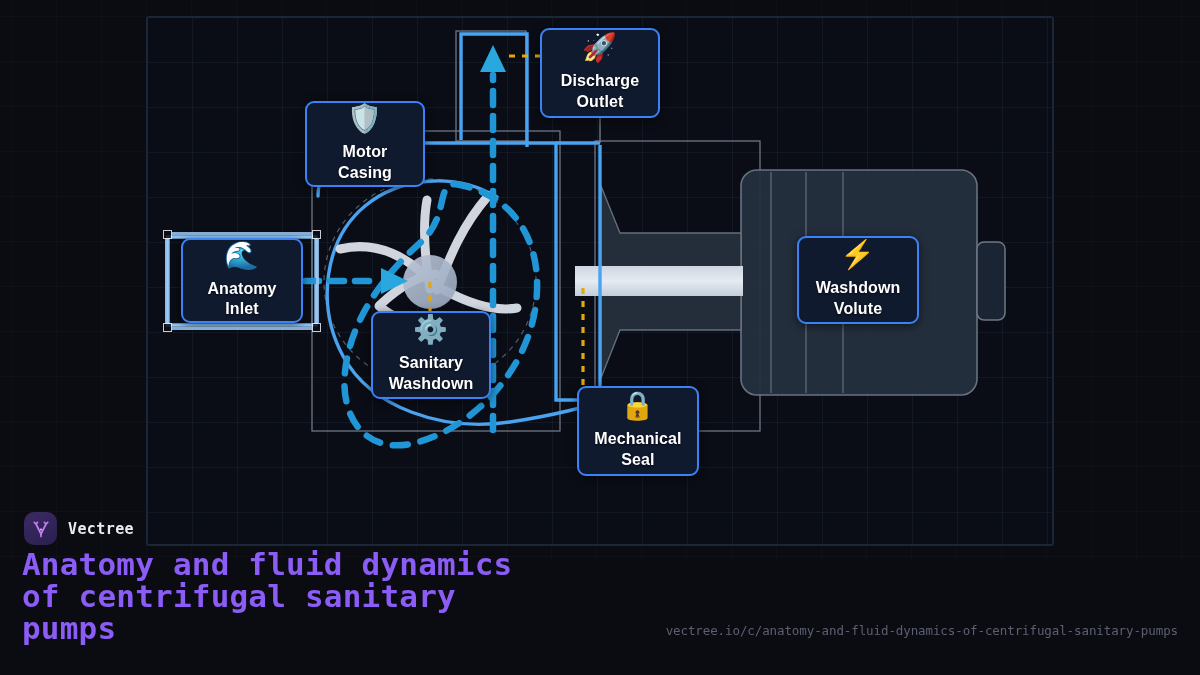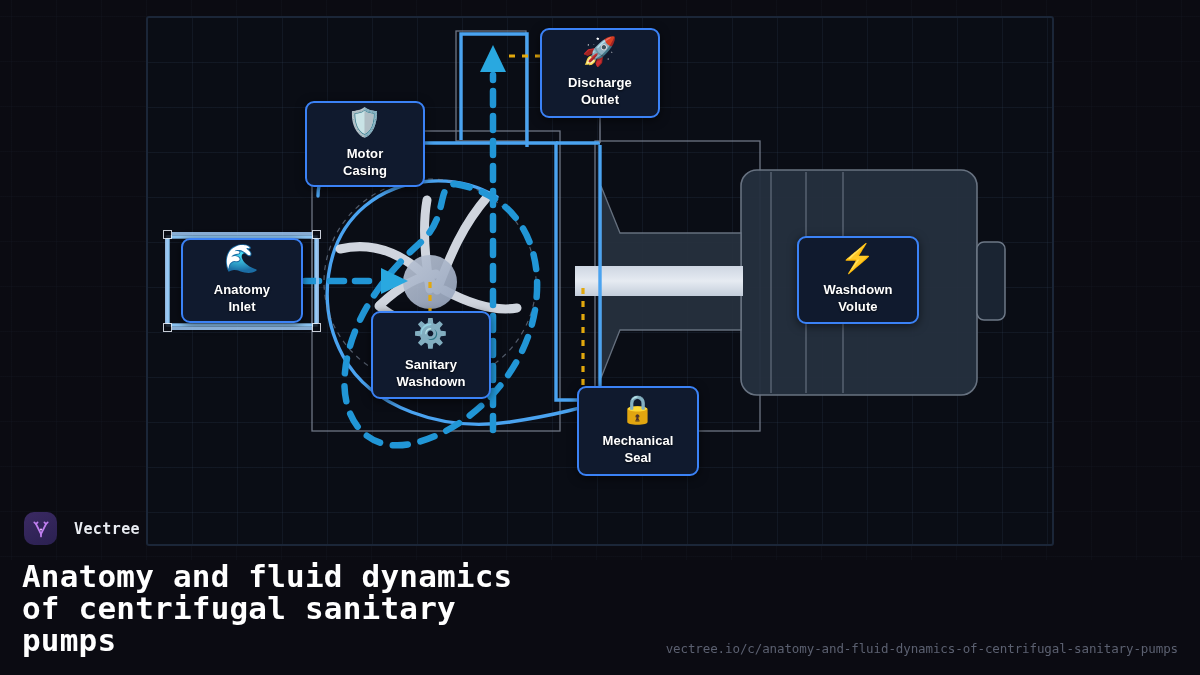--- a/index.html
+++ b/index.html
@@ -78,21 +78,21 @@
     color: #ffffff;
     box-shadow: 0 2px 10px rgba(0,0,0,0.55);
   }
   .node .emoji {
     font-size: 28px;
     line-height: 1;
     margin-bottom: 9px;
     user-select: none;
   }
   .node .nlabel {
-    font-size: 13px;
+    font-size: 16px;
     font-weight: bold;
     line-height: 1.28;
     text-align: center;
     letter-spacing: 0.1px;
     white-space: pre-line;
     text-shadow: 0 1px 2px rgba(0,0,0,0.7);
   }
 
   #node-volute    { left: 305px; top: 101px;  width: 120px; height: 86px; }
   #node-discharge { left: 540px; top: 28px;   width: 120px; height: 90px; }
@@ -122,21 +122,21 @@
     box-sizing: border-box;
   }
 
   
   #brand {
     position: absolute;
     left: 24px;
     top: 512px;
     display: flex;
     align-items: center;
-    gap: 17px;
+    gap: 11px;
   }
   #brand-mark {
     width: 33px;
     height: 33px;
     border-radius: 10px;
     background: linear-gradient(150deg, #3b2a63 0%, #2a2050 100%);
     display: flex;
     align-items: center;
     justify-content: center;
   }
@@ -150,35 +150,33 @@
 
   #title {
     position: absolute;
     left: 22px;
     top: 548px;
     width: 600px;
     font-family: "DejaVu Sans Mono", monospace;
     font-size: 31px;
     font-weight: bold;
     line-height: 32px;
-    color: #ffffff;
+    color: #8b5cf6;
     letter-spacing: 0.2px;
     white-space: pre-line;
-    margin-top: 12px;
   }
 
   #url {
     position: absolute;
     right: 22px;
     top: 623px;
     font-family: "DejaVu Sans Mono", monospace;
     font-size: 12.5px;
     color: #5b6070;
     letter-spacing: -0.1px;
-    margin-top: 18px;
   }
 </style>
 </head>
 <body>
 
 <div id="stage">
 
   <div id="outergrid"></div>
 
   <div id="canvas"></div>

